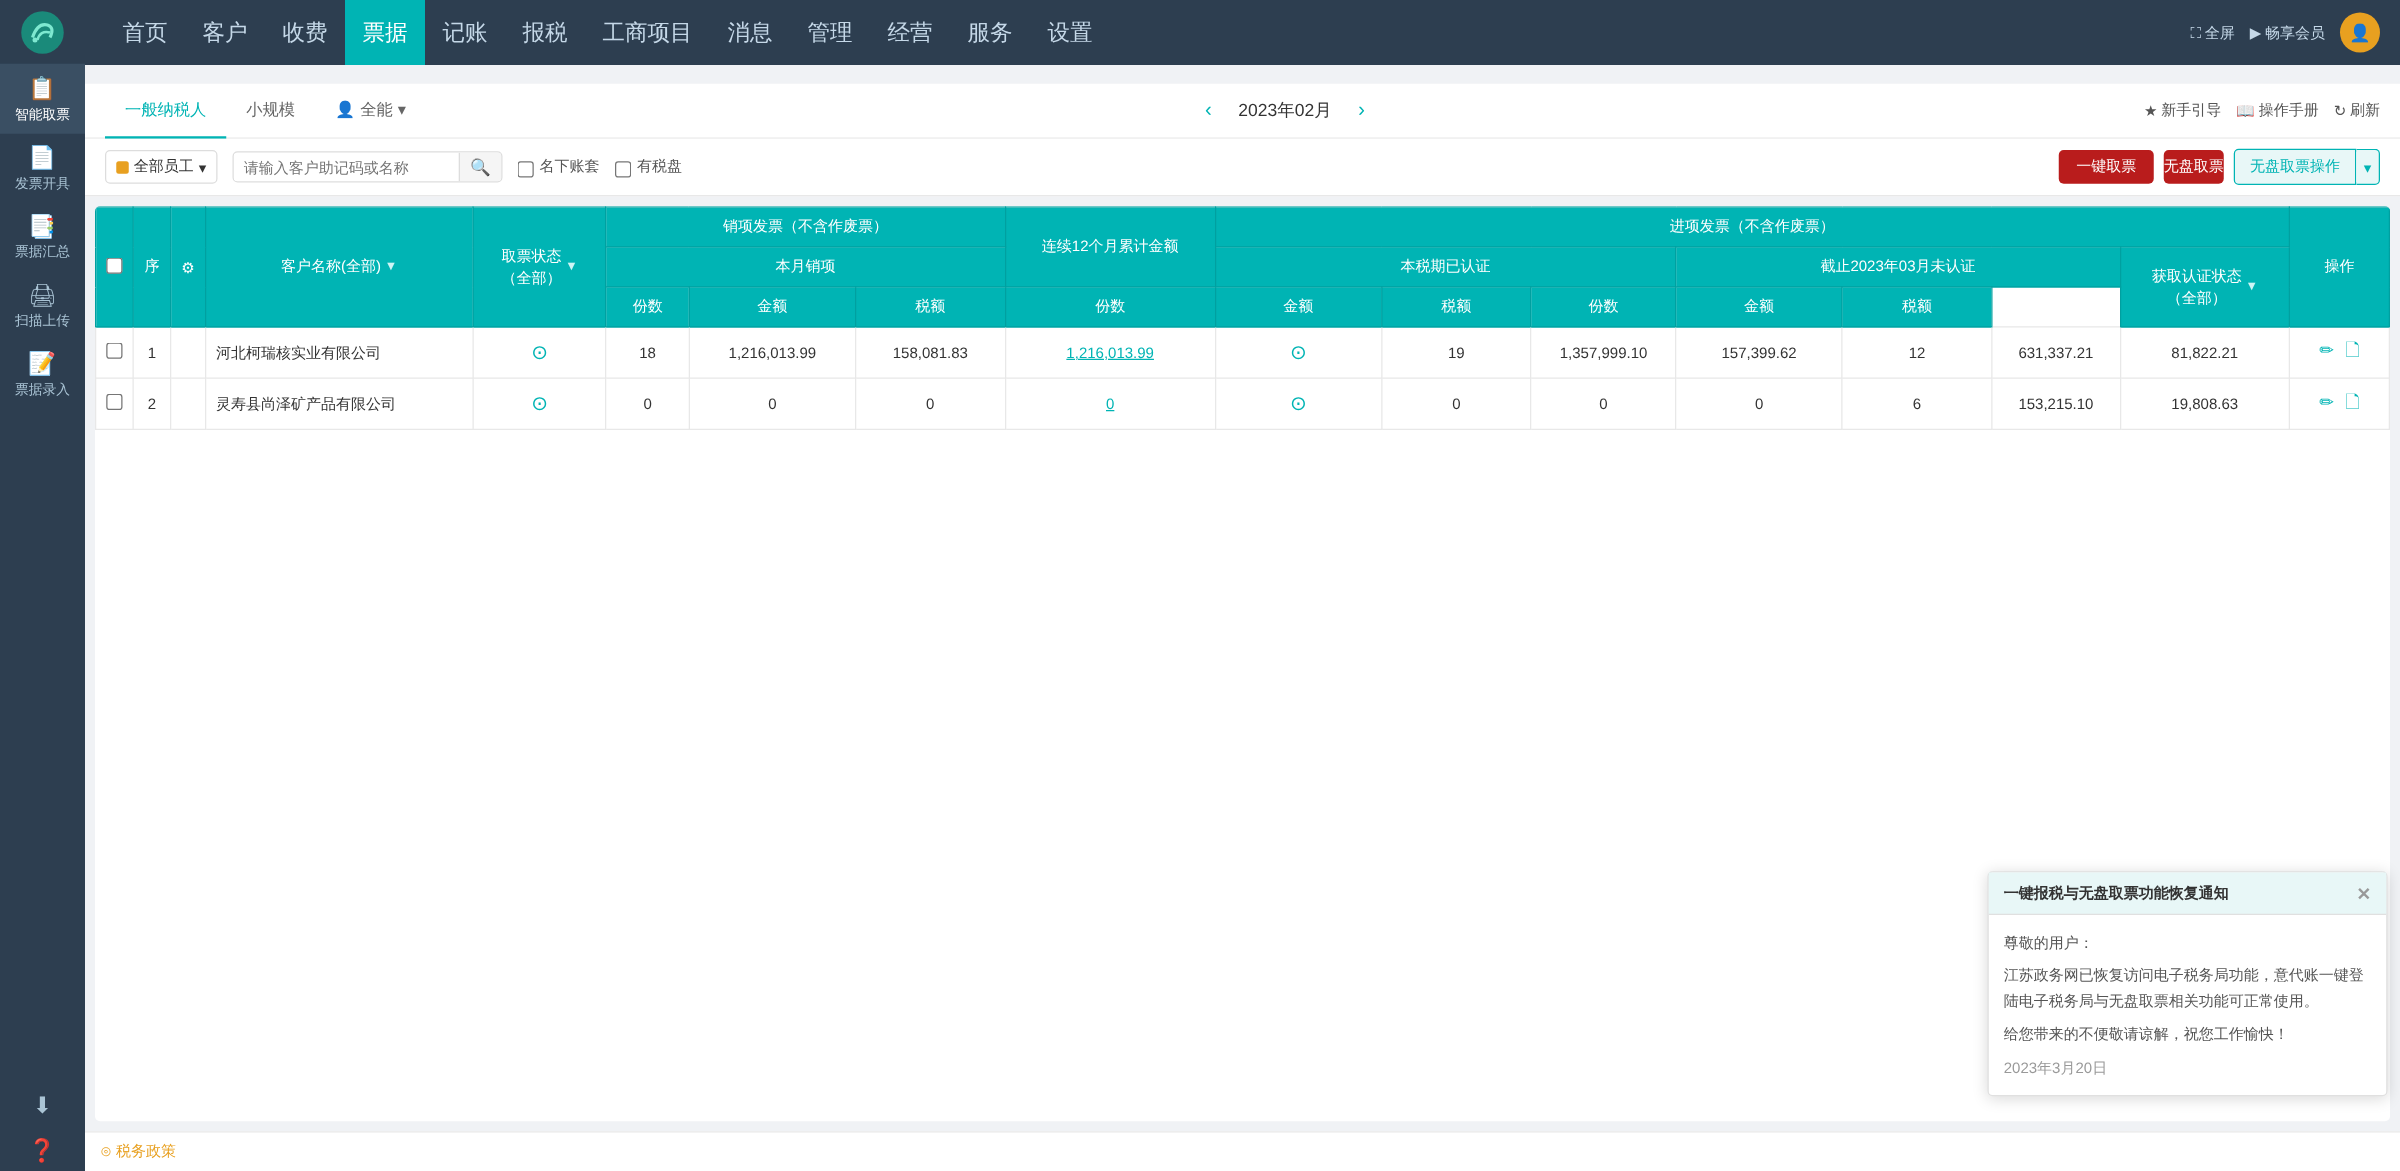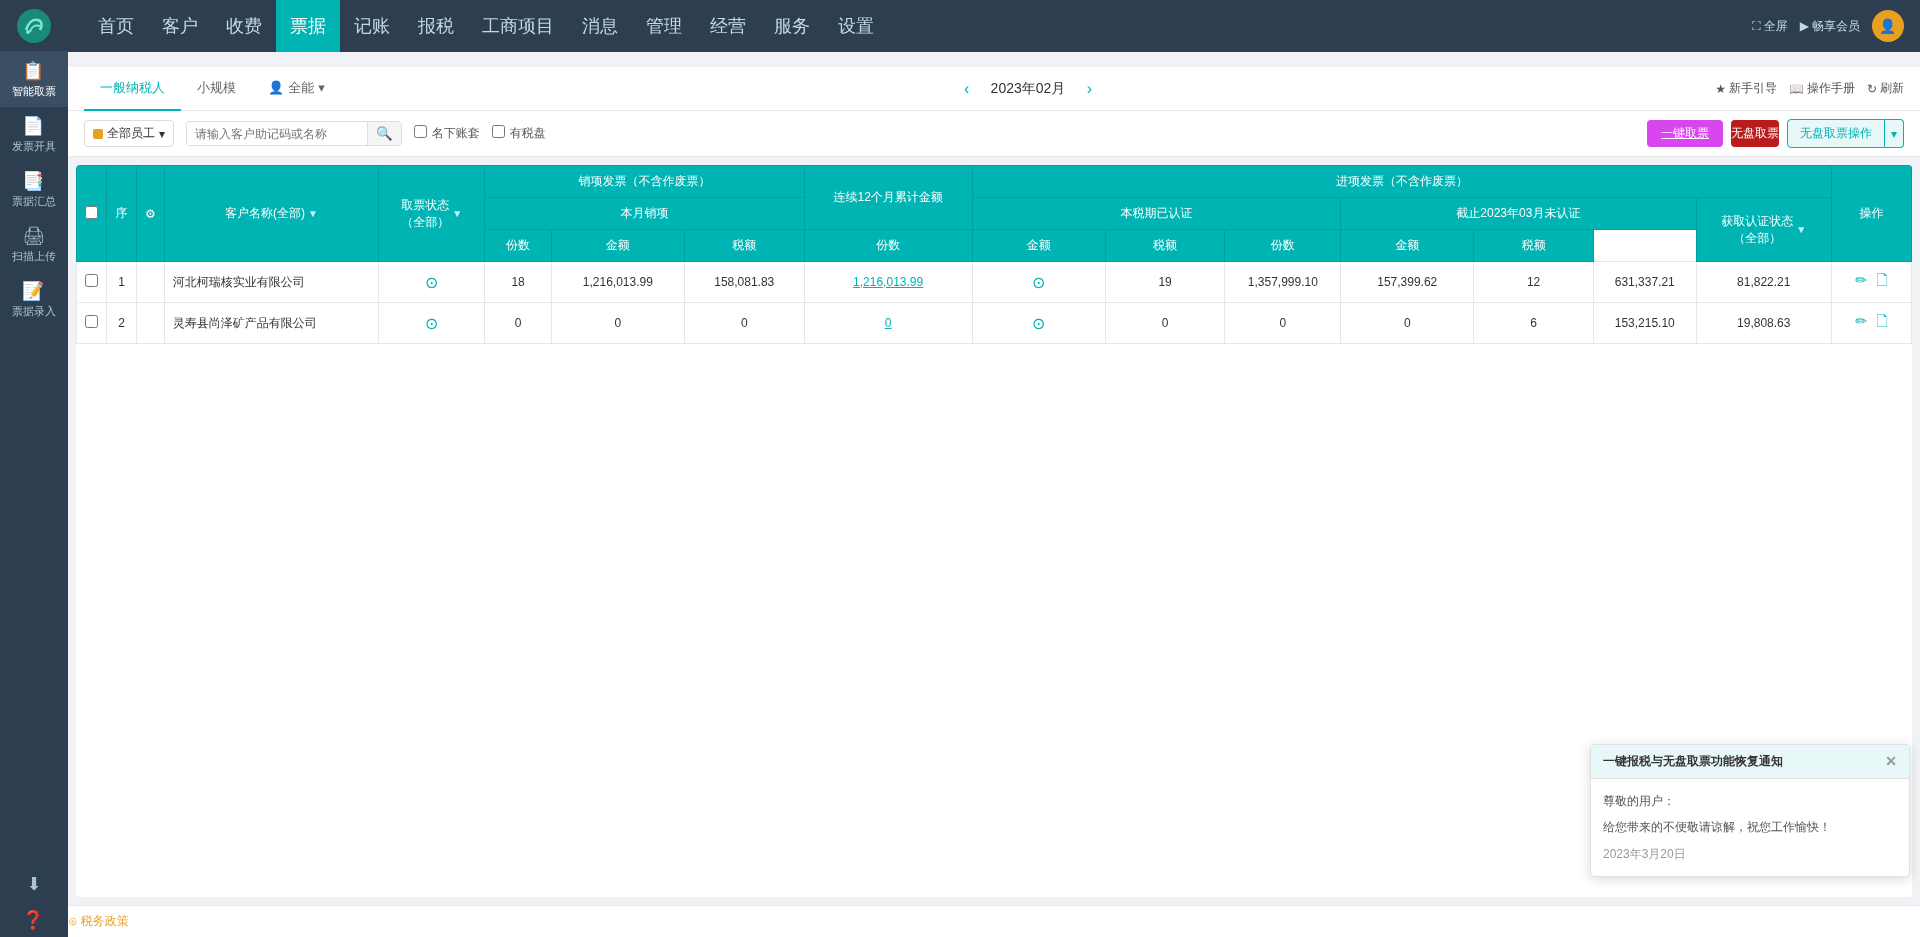--- a/index.html
+++ b/index.html
@@ -207,43 +207,42 @@
     .search-box button {
       background: #f5f5f5;
       border: none;
       border-left: 1px solid #ddd;
       padding: 4px 8px;
       cursor: pointer;
       color: #666;
     }
     .checkbox-label {
       display: flex;
-      align-items: flex-start;
+      align-items: flex-end;
       gap: 5px;
       font-size: 12px;
       color: #555;
       cursor: pointer;
     }
     .checkbox-label input { cursor: pointer; }
     .filterbar-right {
       margin-left: auto;
       display: flex;
       align-items: center;
       gap: 8px;
     }
     .btn-primary {
-      background: #d946ef;
+      background: #b91c1c;
       color: #fff;
       border: none;
       border-radius: 4px;
       padding: 5px 14px;
       font-size: 12px;
       cursor: pointer;
       white-space: nowrap;
-      text-decoration: underline;
     }
     .btn-teal {
       background: #b91c1c;
       color: #fff;
       border: none;
       border-radius: 4px;
       padding: 5px 0;
       font-size: 12px;
       cursor: pointer;
       white-space: nowrap;
@@ -348,21 +347,21 @@
       font-size: 14px;
     }
 
     
     .bottombar {
       height: 32px;
       background: #fff;
       border-top: 1px solid #e8e8e8;
       display: flex;
       align-items: center;
-      padding: 0 0;
+      padding: 0 12px;
       font-size: 12px;
       color: #e8a020;
       cursor: pointer;
       flex-shrink: 0;
     }
   </style>
 </head>
 <body>
 
 <div class="sidebar">
@@ -625,16 +624,17 @@
   </div>
 </div>
 
 <div class="notification-popup">
   <div class="notification-header">
     <span>一键报税与无盘取票功能恢复通知</span>
     <span class="notification-close">✕</span>
   </div>
   <div class="notification-body">
     <div>尊敬的用户：</div>
+    <div style="margin-top:6px;">江苏政务网已恢复访问电子税务局功能，意代账一键登陆电子税务局与无盘取票相关功能可正常使用。</div>
     <div style="margin-top:6px;">给您带来的不便敬请谅解，祝您工作愉快！</div>
     <div style="margin-top:6px; color:#999;">2023年3月20日</div>
   </div>
 </div>
 
 </body></html>

